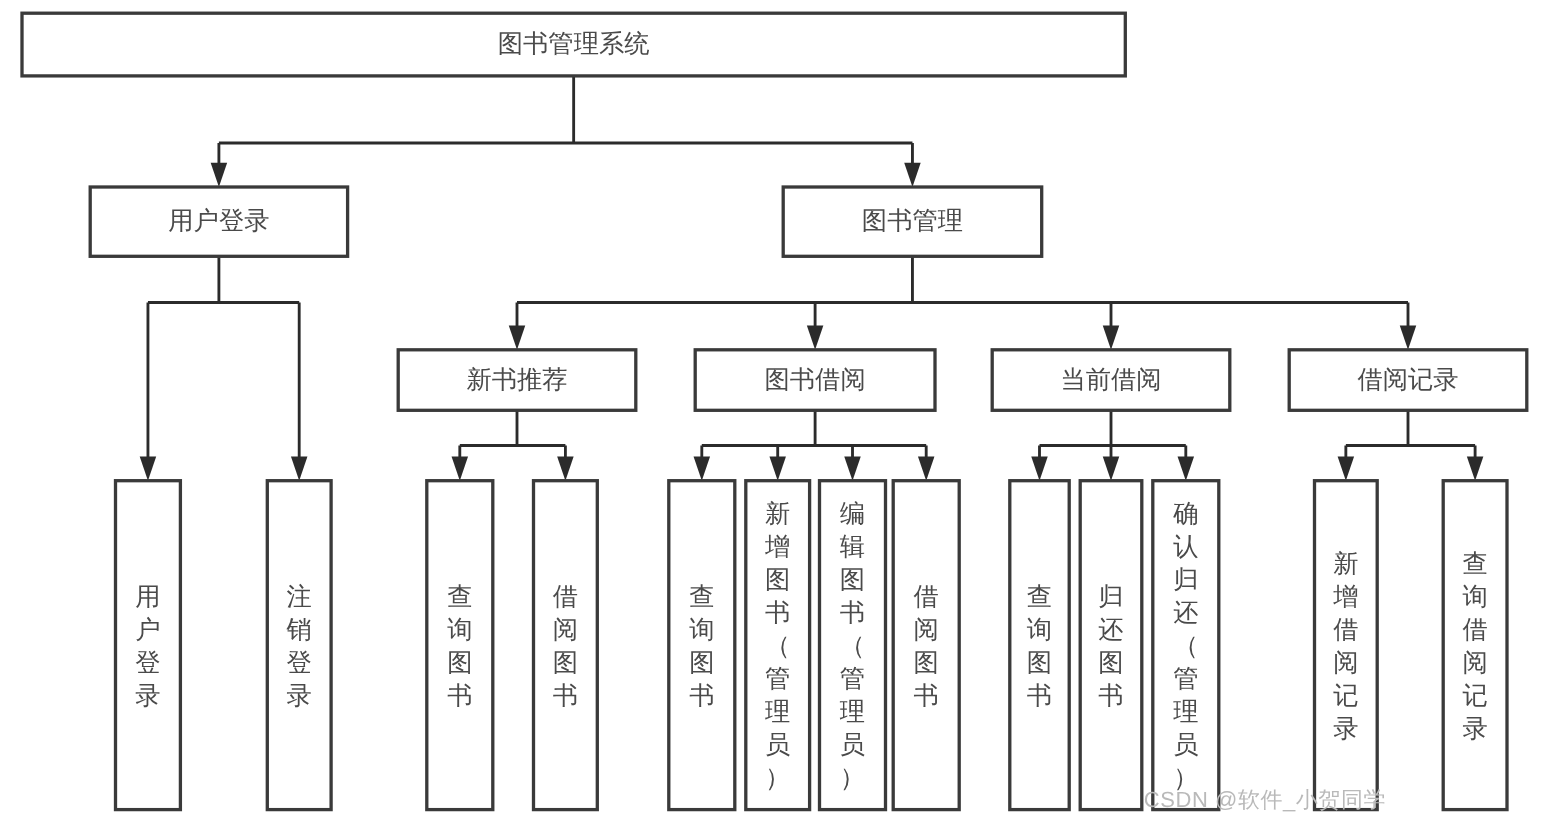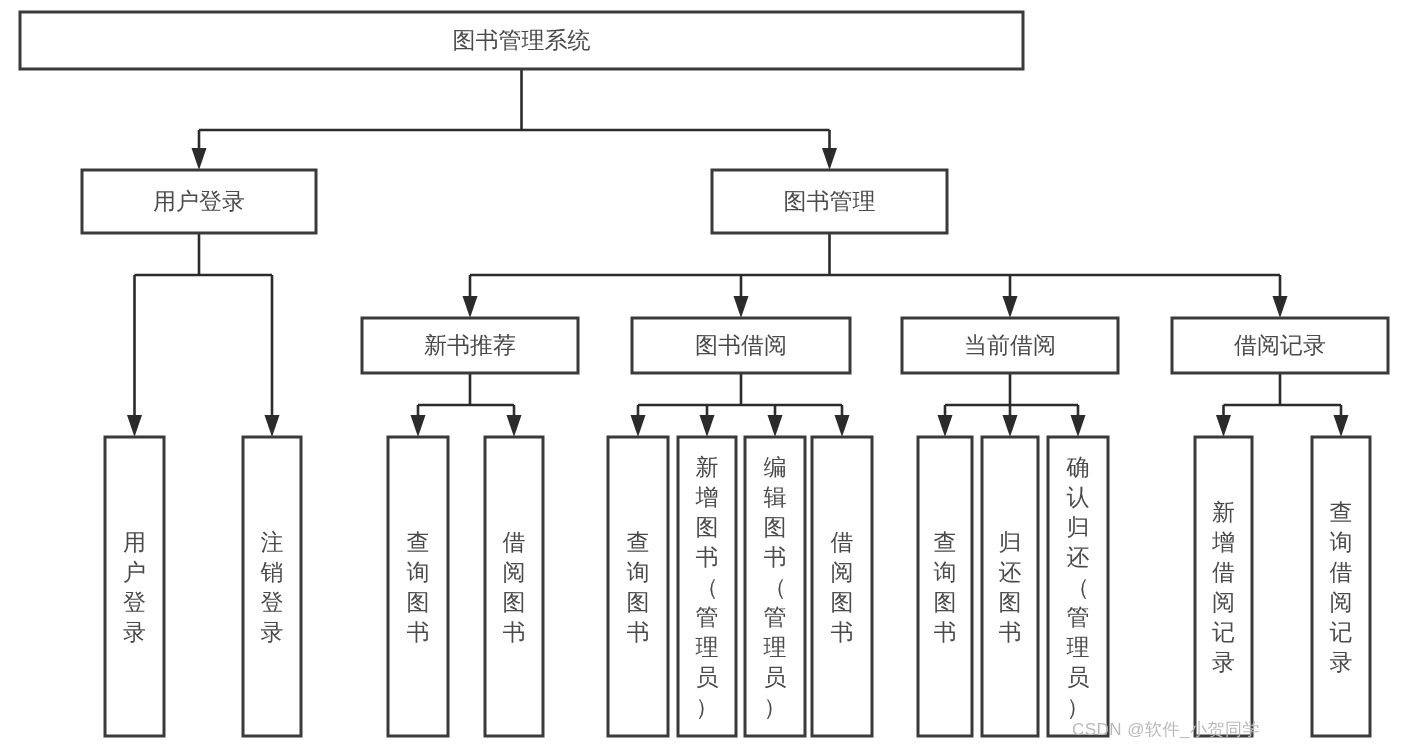--- a/index.html
+++ b/index.html
@@ -50,21 +50,21 @@
     fill: none;
   }
   .arrow-head {
     fill: #2b2b2b;
   }
   .watermark {
     position: absolute;
     right: 8px;
     bottom: 6px;
     font-family: "Liberation Sans", sans-serif;
-    font-size: 17px;
+    font-size: 20px;
     color: #b9b9b9;
     white-space: nowrap;
     letter-spacing: 0.5px;
     pointer-events: none;
   }
 </style>
 </head>
 <body>
 
 <div id="diagram-root">

